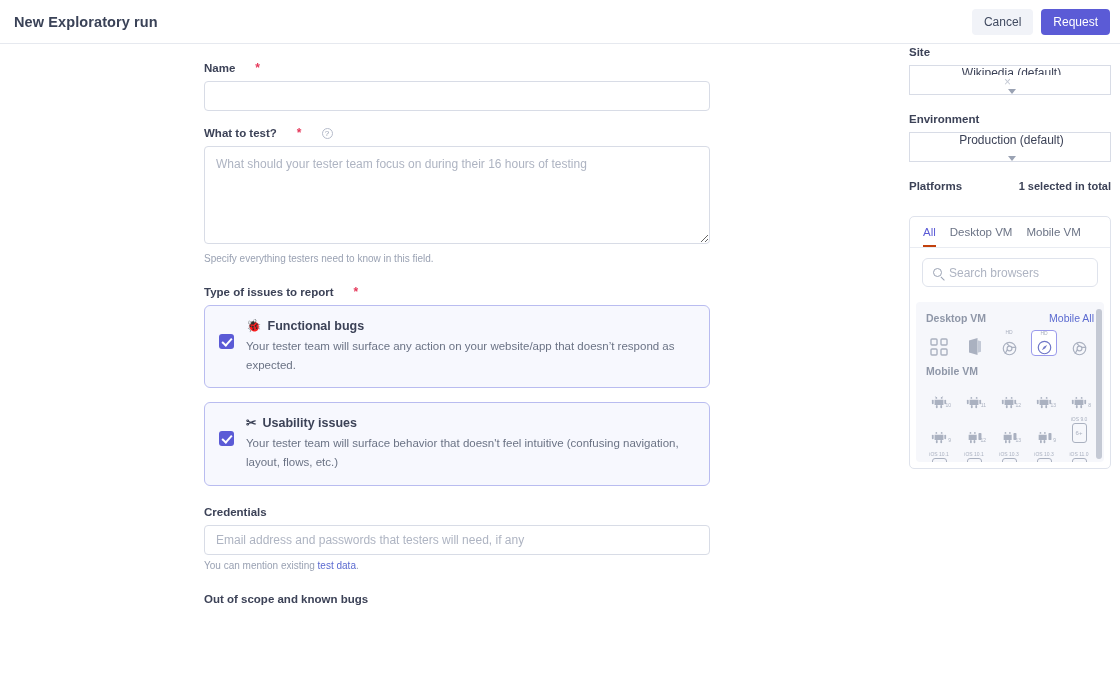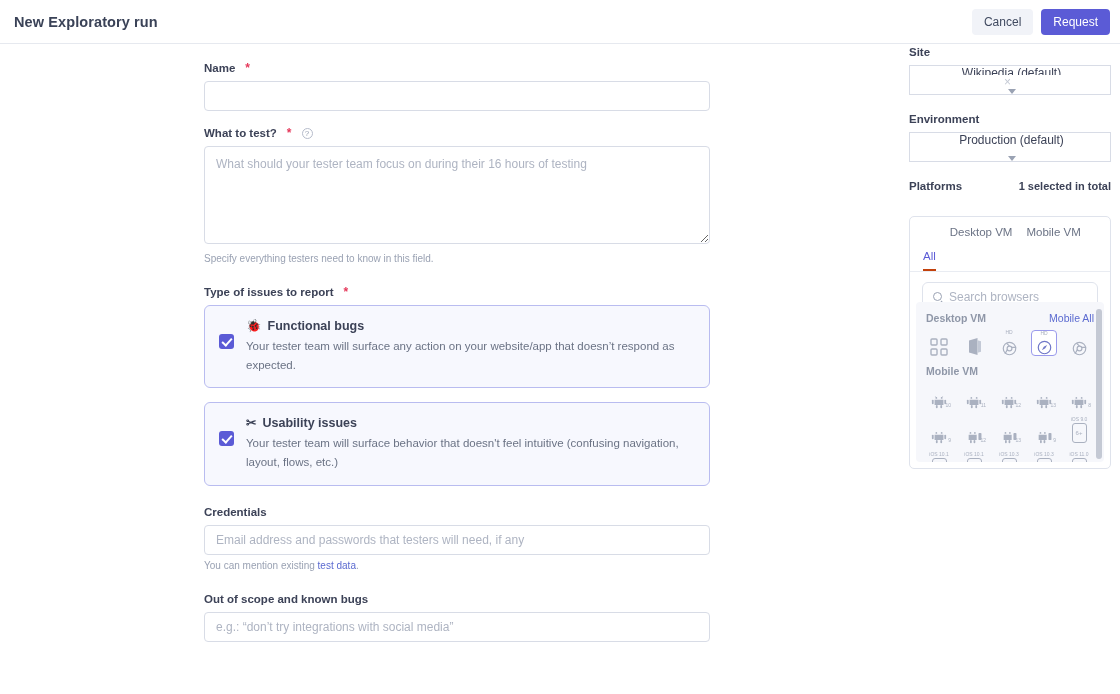--- a/index.html
+++ b/index.html
@@ -50,21 +50,21 @@
   }
 
   .side-col {
     position: absolute; left: 909px; top: 2px; width: 202px;
   }
 
   
   .field { margin-bottom: 16px; }
   .label {
     font-size: 11.5px; font-weight: bold; color: #3c4257;
-    margin-bottom: 7px; display: flex; align-items: center; gap: 10px;
+    margin-bottom: 7px; display: flex; align-items: center; gap: 20px;
   }
   .req { color: #e5395b; font-size: 12px; line-height: 1; }
   .help-icon {
     width: 11px; height: 11px; border-radius: 50%;
     border: 1px solid #b6bccb; color: #9aa2b3;
     font-size: 8px; line-height: 9px; text-align: center;
     display: inline-block; font-weight: normal;
   }
   .text-input {
     width: 100%; height: 30px;
@@ -147,21 +147,21 @@
   .platform-panel {
     border: 1px solid #dfe3ec; border-radius: 5px;
     background: #fff; overflow: hidden; height: 253px;
     position: relative;
   }
   .pf-tabs {
     display: flex; gap: 14px; padding: 9px 13px 0 13px;
     border-bottom: 1px solid #e9ecf2; font-size: 11.5px;
   }
   .pf-tab { color: #6b7385; padding-bottom: 7px; cursor: pointer; }
-  .pf-tab.active { color: #5b5bd6; border-bottom: 2px solid #c2410c; margin-top: 24px; }
+  .pf-tab.active { color: #5b5bd6; border-bottom: 2px solid #c2410c; }
 
   .pf-search-wrap { padding: 10px 12px 8px 12px; }
   .pf-search {
     height: 29px; border: 1px solid #dfe3ec; border-radius: 6px;
     display: flex; align-items: center; gap: 7px; padding: 4px 10px;
     font-size: 12px; color: #aeb4c2;
   }
   .mag {
     width: 9px; height: 9px; border: 1.4px solid #9aa2b3;
     border-radius: 50%; position: relative; flex: 0 0 auto;
@@ -291,21 +291,20 @@
       <input class="text-input" type="text" placeholder="Email address and passwords that testers will need, if any" style="">
       <div class="hint">
         <span>You can mention existing </span><a href="#">test data</a><span>.</span>
       </div>
     </div>
 
     <div class="field" style="margin-top:22px">
       <div class="label">
         <span>Out of scope and known bugs</span>
       </div>
-      <input class="text-input" type="text" placeholder="e.g.: “don’t try integrations with social media”" style="">
     </div>
 
   </div>
 
   <div class="side-col">
 
     <div class="side-block">
       <div class="side-label">Site</div>
       <div class="select-box">
         <span class="select-value">Wikipedia (default)</span>

